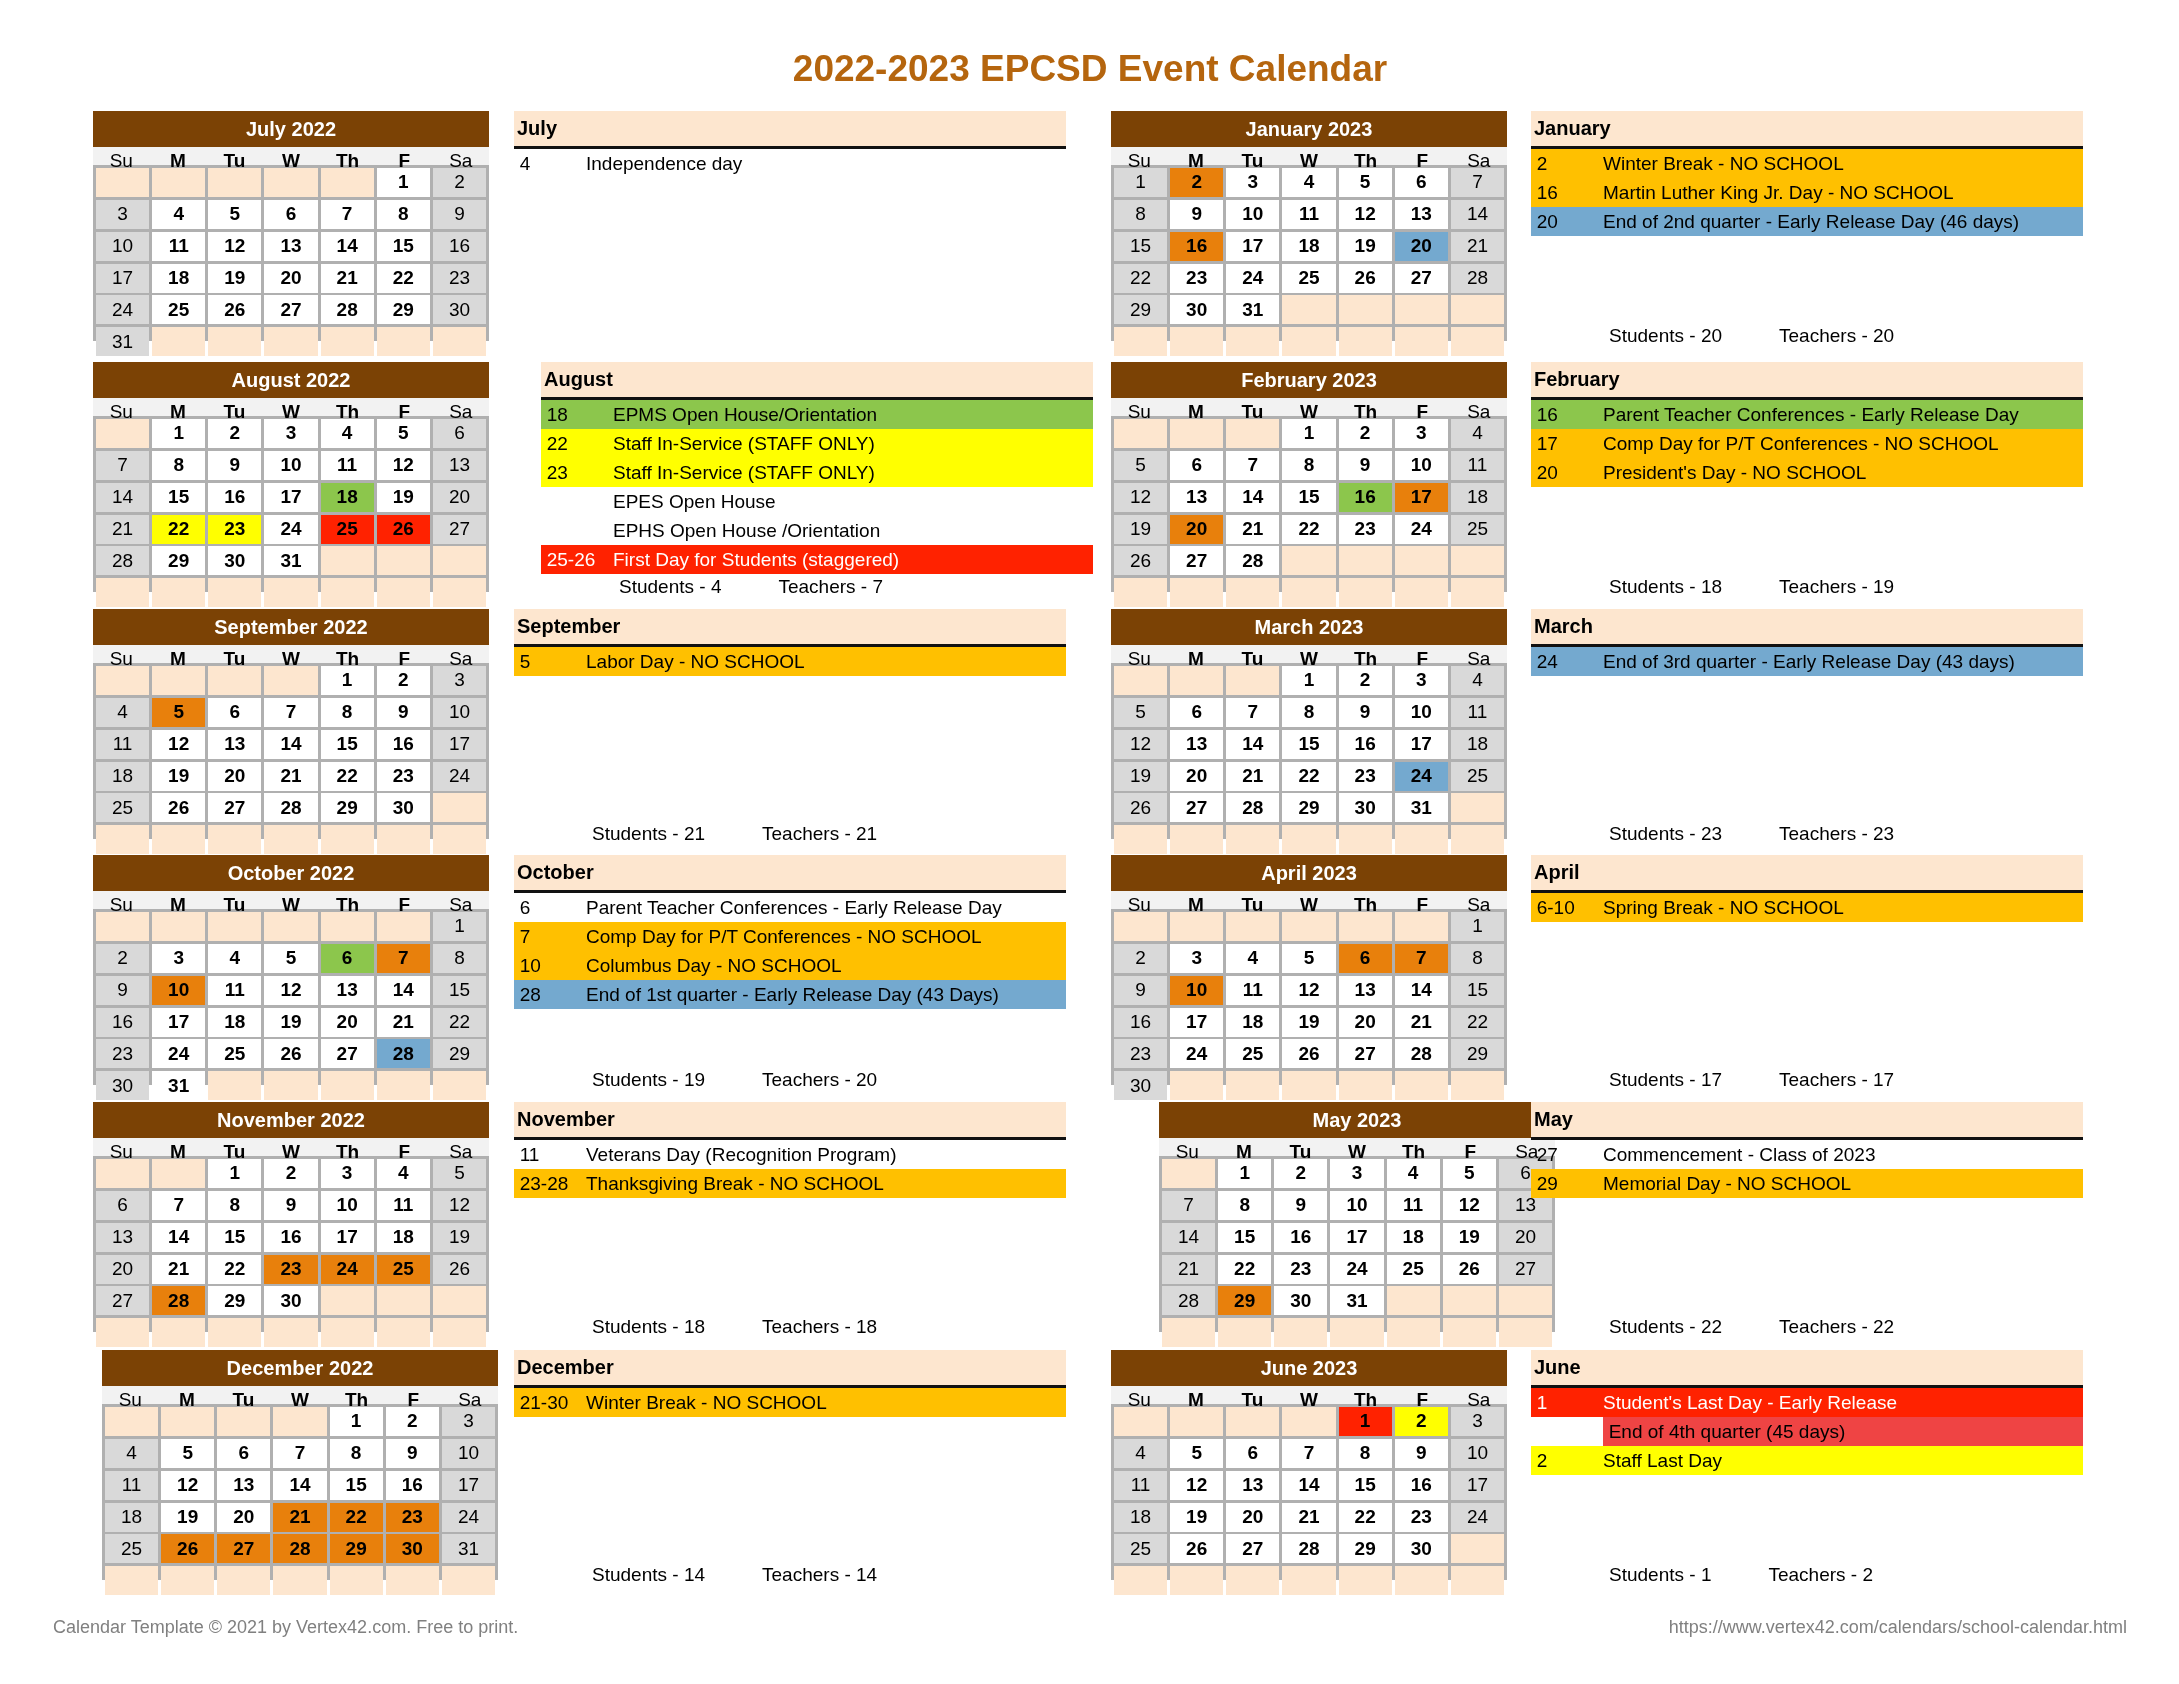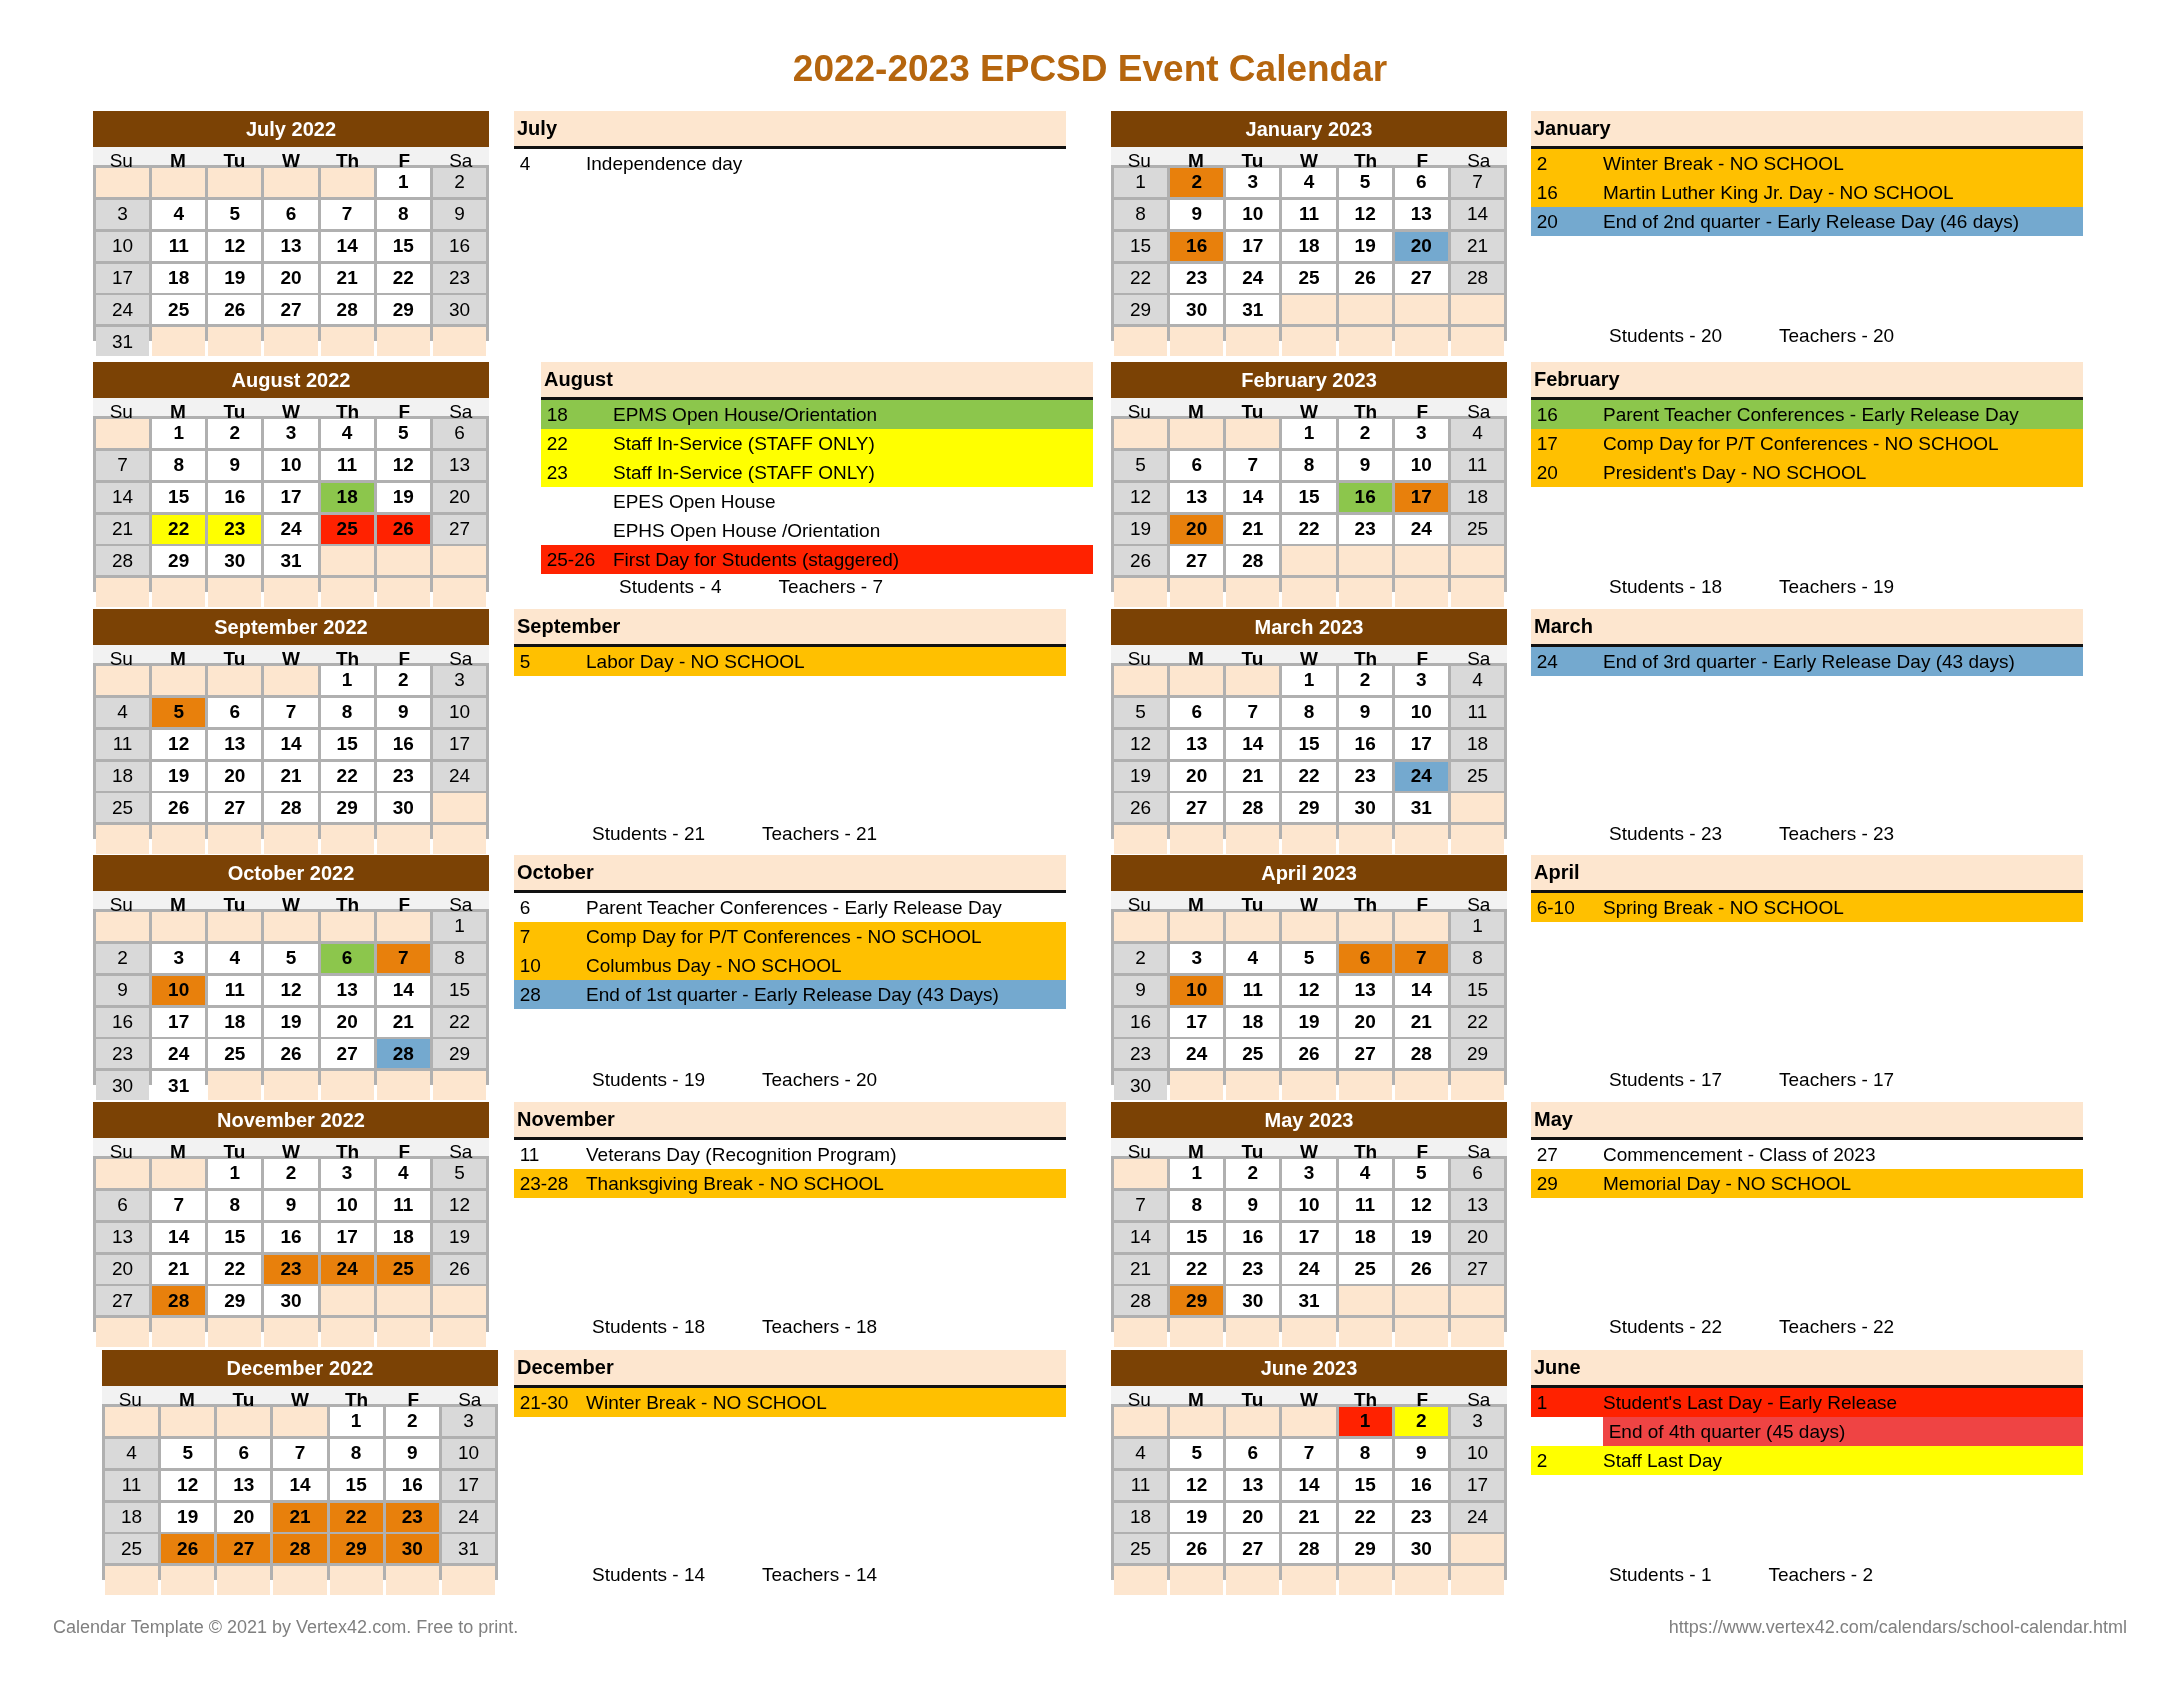--- a/index.html
+++ b/index.html
@@ -20,21 +20,21 @@
   .cell.red{background:#ff2200;}
   .cell.blue{background:#74a9cf;}
   .ev{position:absolute;width:552px;height:239px;}
   .ev-head{height:34px;background:#fde6cf;font-weight:bold;font-size:20px;line-height:34px;padding-left:3px;border-bottom:3.8px solid #111;box-sizing:border-box;height:38px;}
   .ev-row{display:flex;height:29px;align-items:center;font-size:19px;}
   .ev-row .d{width:72px;padding-left:5.7px;box-sizing:border-box;}
   .ev-row .t{flex:1;}
   .ev-row.amber{background:#ffc000;}
   .ev-row.green{background:#8cc64c;}
   .ev-row.yellow{background:#ffff00;}
-  .ev-row.red{background:#ff2200;color:#000000;}
+  .ev-row.red{background:#ff2200;color:#ffffff;}
   .ev-row.blue{background:#74a9cf;}
   .ev-row.blue-indent .t{background:#ef4444;height:100%;display:flex;align-items:center;padding-left:5.7px;}
   .counts{position:absolute;left:78px;bottom:0;font-size:19px;display:flex;height:28.5px;align-items:center;}
   .counts .tc{margin-left:57px;}
   .footer{position:absolute;top:1617px;font-size:18px;color:#808080;}
 </style>
 </head>
 <body>
 
 <div class="title">2022-2023 EPCSD Event Calendar</div>
@@ -750,21 +750,21 @@
       <div class="ev-head">April</div>
       <div class="ev-row amber">
         <span class="d">6-10</span>
         <span class="t">Spring Break - NO SCHOOL</span>
       </div>
       <div class="counts">
         <span>Students - 17</span>
         <span class="tc">Teachers - 17</span>
       </div>
     </div>
-    <div class="cal" style="left: 1111px; top: 1102px;">
+    <div class="cal" style="left: 1159px; top: 1102px;">
       <div class="cal-head">May 2023</div>
       <div class="cal-wd">
         <span>Su</span>
         <span class="bold">M</span>
         <span class="bold">Tu</span>
         <span class="bold">W</span>
         <span class="bold">Th</span>
         <span class="bold">F</span>
         <span>Sa</span>
       </div>

